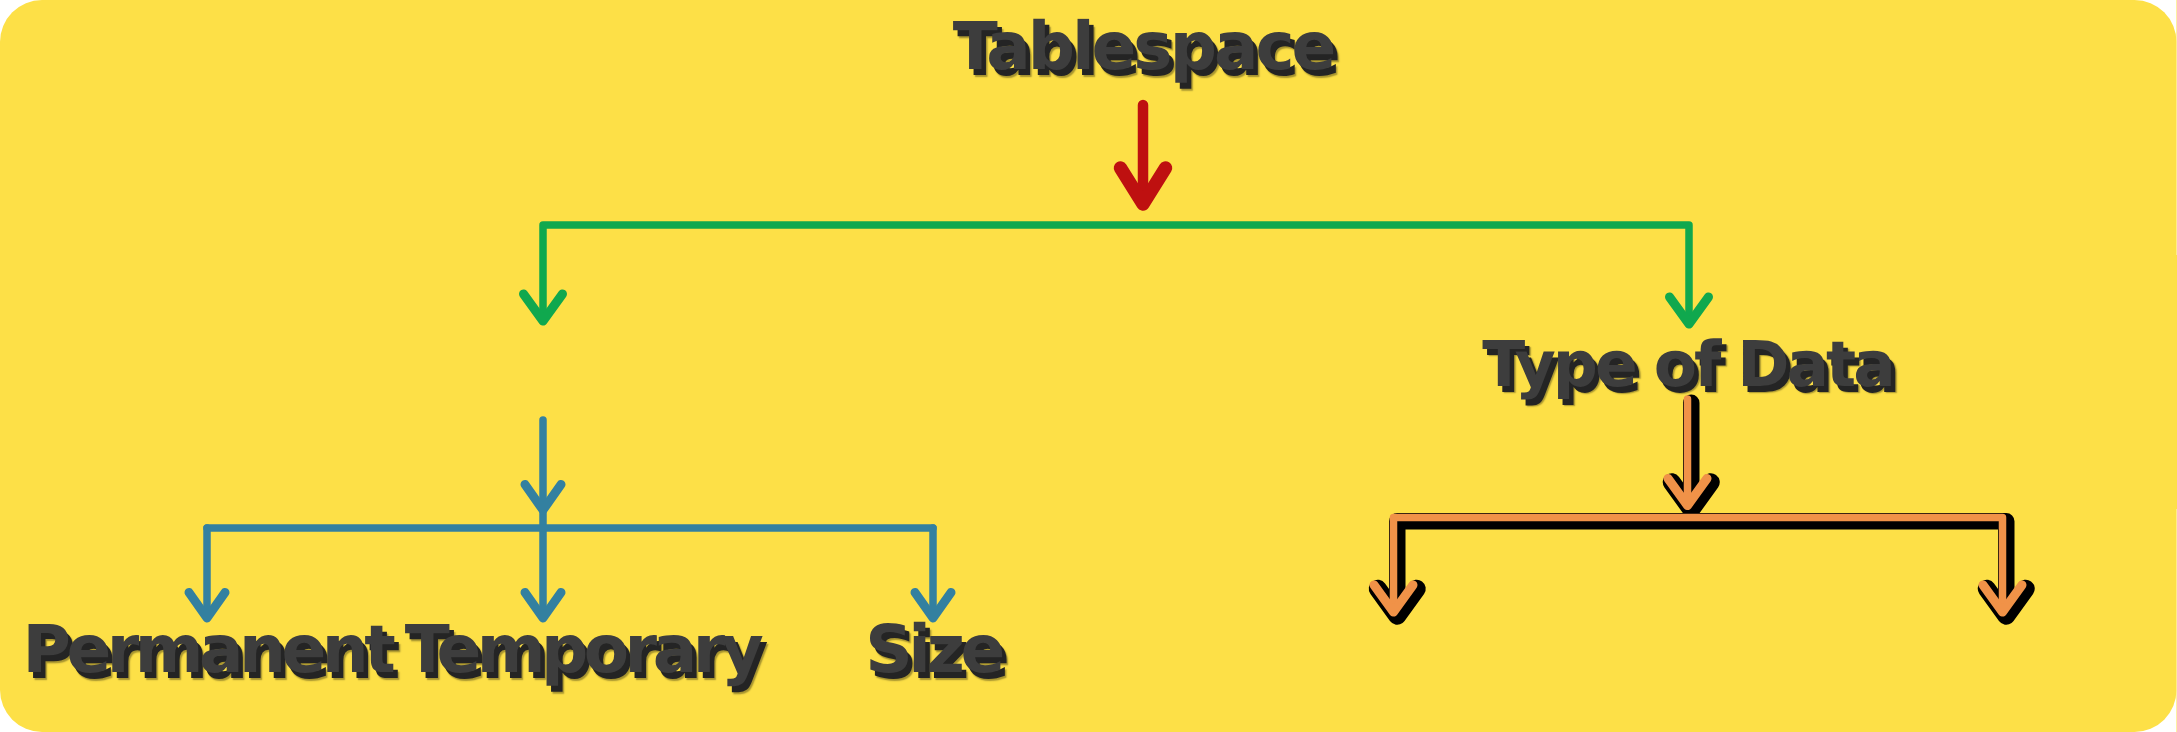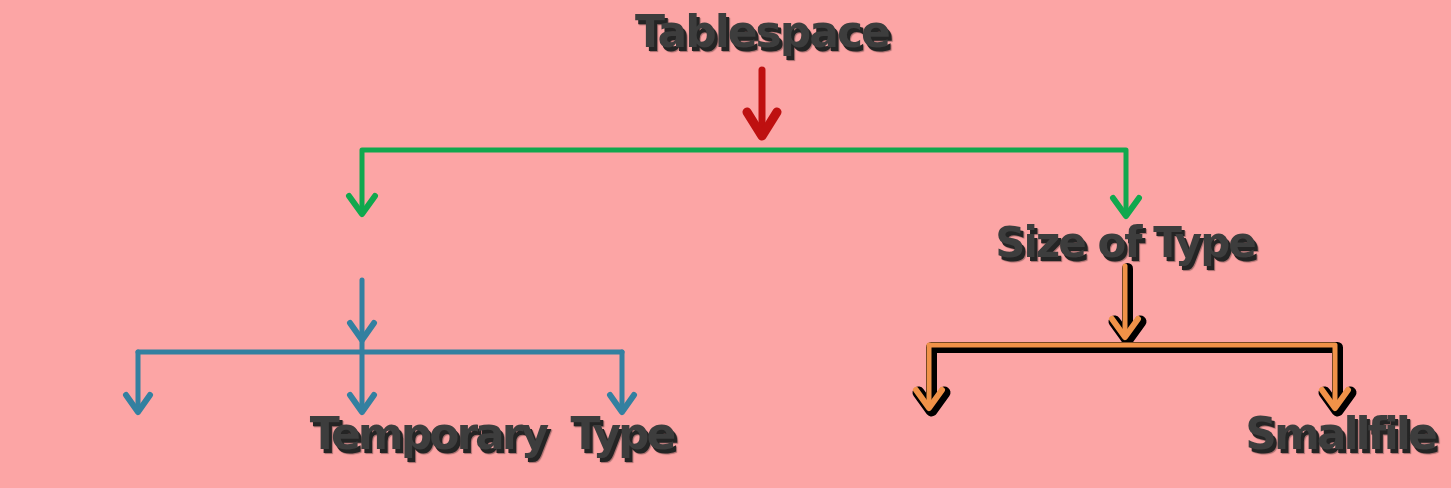--- a/index.html
+++ b/index.html
@@ -26,29 +26,29 @@
     text-shadow: 3px 4px 0 #242424, 4px 5px 1px rgba(0,0,0,0.35);
     line-height: 1;
     letter-spacing: -2px;
   }
   .lvl-root { font-size: 44px; top: 10px;  left: 762px; }
   .lvl-mid  { font-size: 42px; top: 222px; }
   .lvl-leaf { font-size: 44px; top: 412px; letter-spacing: -3px; }
   .pos-type      { left: 362px;  }
   .pos-size      { left: 1125px; }
   .pos-permanent { left: 138px;  }
-  .pos-temporary { left: 388px; margin-left: 40px;  }
+  .pos-temporary { left: 388px;  }
   .pos-undo      { left: 622px;  }
   .pos-bigfile   { left: 940px;  }
   .pos-smallfile { left: 1340px; }
 </style>
 </head>
 <body>
 
-<div class="canvas" style="background-color: #fca5a5;">
+<div class="canvas" style="background-color: #fde047; border-radius: 28px;">
 
   <svg class="connectors" viewBox="0 0 1451 488" xmlns="http://www.w3.org/2000/svg">
 
     <g fill="none" stroke-linecap="round" stroke-linejoin="round">
       <path d="M762,70 L762,130" stroke-width="7" stroke="#be1010"></path>
       <polyline points="747,112 762,136 777,112" stroke-width="9" stroke="#be1010"></polyline>
     </g>
 
     <g fill="none" stroke-linecap="round" stroke-linejoin="round">
       <polyline points="362,210 362,150 1126,150 1126,212" stroke-width="5" stroke="#10a84e"></polyline>
@@ -79,22 +79,22 @@
       <polyline points="1112,319 1125,337 1138,319" stroke-width="6" stroke="#f09248"></polyline>
       <polyline points="929,403 929,345 1335,345 1335,403" stroke-width="5" stroke="#f09248"></polyline>
       <polyline points="916,390 929,408 942,390" stroke-width="6" stroke="#f09248"></polyline>
       <polyline points="1322,390 1335,408 1348,390" stroke-width="6" stroke="#f09248"></polyline>
     </g>
   </svg>
 
   <div class="label lvl-root">Tablespace</div>
 
 
-  <div class="label lvl-mid pos-size">Size of Type</div>
+  <div class="label lvl-mid pos-size">Type of Data</div>
 
+  <div class="label lvl-leaf pos-permanent">Permanent</div>
 
   <div class="label lvl-leaf pos-temporary">Temporary</div>
 
-  <div class="label lvl-leaf pos-undo">Type</div>
+  <div class="label lvl-leaf pos-undo">Size</div>
 
 
-  <div class="label lvl-leaf pos-smallfile">Smallfile</div>
 </div>
 
 </body></html>

